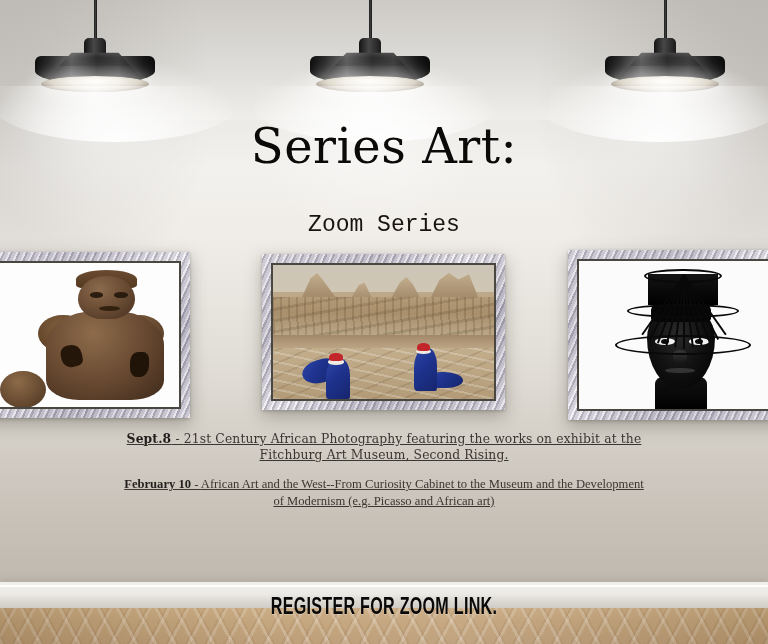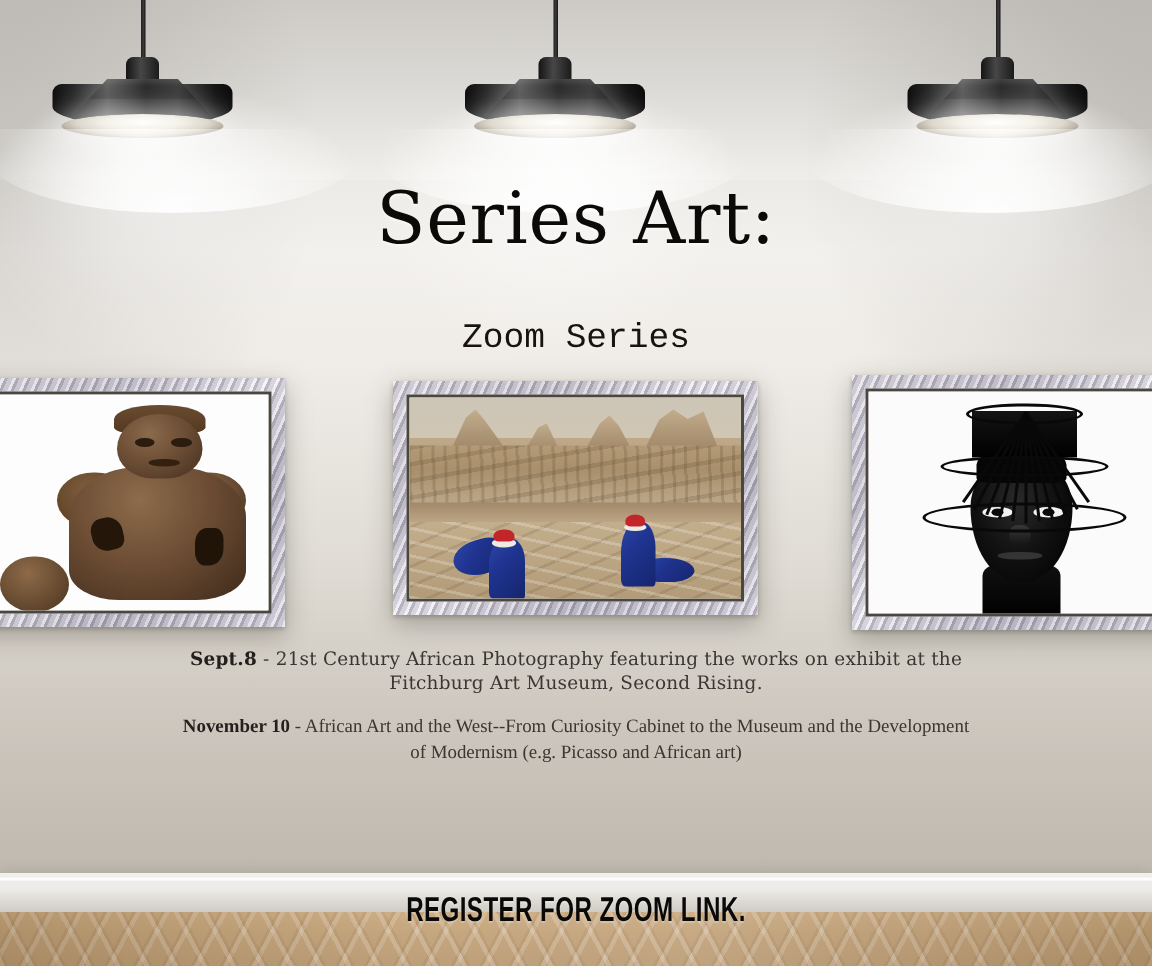--- a/index.html
+++ b/index.html
@@ -226,21 +226,21 @@
   .cage .hoopMid{top:40%;left:9%;right:9%;height:16%;}
   .cage .hoopBot{top:74%;left:0;right:0;height:22%;}
   .cage .bar{position:absolute;top:9%;width:2px;height:80%;
     background:#090909;transform-origin:top center;}
   .cage .drumfill{position:absolute;left:24%;right:24%;top:8%;height:34%;
     background:linear-gradient(to bottom,#141414,#000);}
 
   
   .program{position:absolute;left:0;right:0;top:431px;text-align:center;color:#3b3631;}
   .entry{margin-bottom:13px;}
-  .entry .ln{display:block;line-height:1.32;}
+  .entry .ln{display:block;line-height:1.32;text-decoration:underline;}
   .e1,.e2{font-family:"DejaVu Serif", serif;font-size:12.3px;letter-spacing:.15px;}
   .e3{font-family:"Liberation Serif", serif;font-size:12.6px;letter-spacing:0;}
   .dt{font-weight:bold;color:#231f1c;}
 
   
   .baseboard{
     position:absolute;left:0;right:0;bottom:36px;height:26px;
     background:linear-gradient(to bottom,#f2f0ed 0%,#eceae6 45%,#dedbd5 70%,#cfccc5 100%);
     box-shadow:0 -3px 7px rgba(120,112,100,.18);
   }
@@ -398,21 +398,21 @@
 
   <div class="program">
 
     <div class="entry e1">
       <span class="ln"><span class="dt">Sept.8</span><span> - </span><span>21st Century African Photography featuring the works on exhibit at the</span></span>
       <span class="ln">Fitchburg Art Museum, Second Rising.</span>
     </div>
 
 
     <div class="entry e3">
-      <span class="ln"><span class="dt">November 10</span><span> - </span><span>African Art and the West--From Curiosity Cabinet to the Museum and the Development</span></span>
+      <span class="ln"><span class="dt">February 10</span><span> - </span><span>African Art and the West--From Curiosity Cabinet to the Museum and the Development</span></span>
       <span class="ln">of Modernism (e.g. Picasso and African art)</span>
     </div>
 
   </div>
 
   <div class="baseboard"></div>
   <div class="floor"></div>
 
   <div class="cta">REGISTER FOR ZOOM LINK.</div>
 

